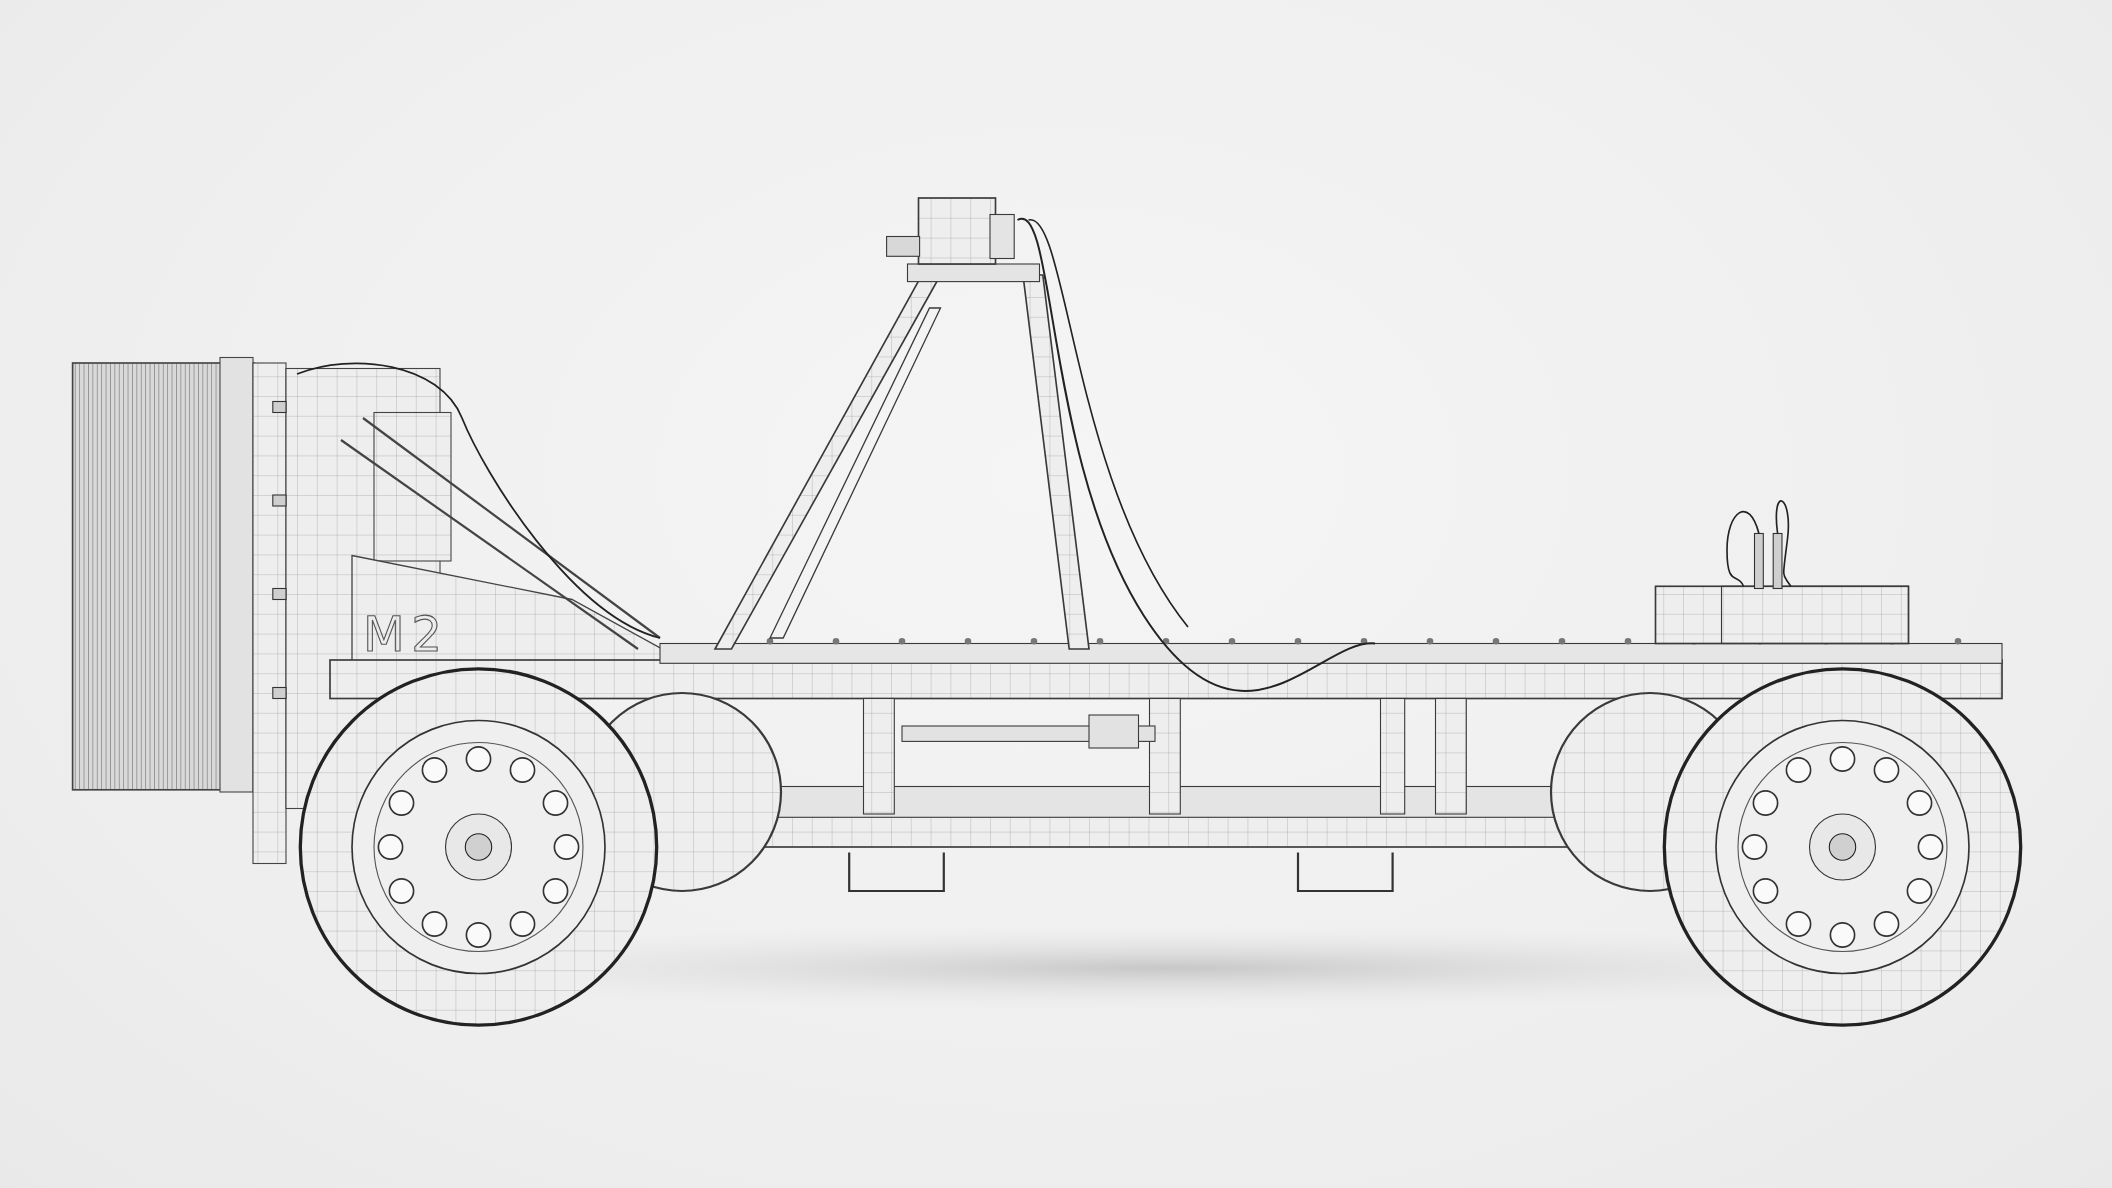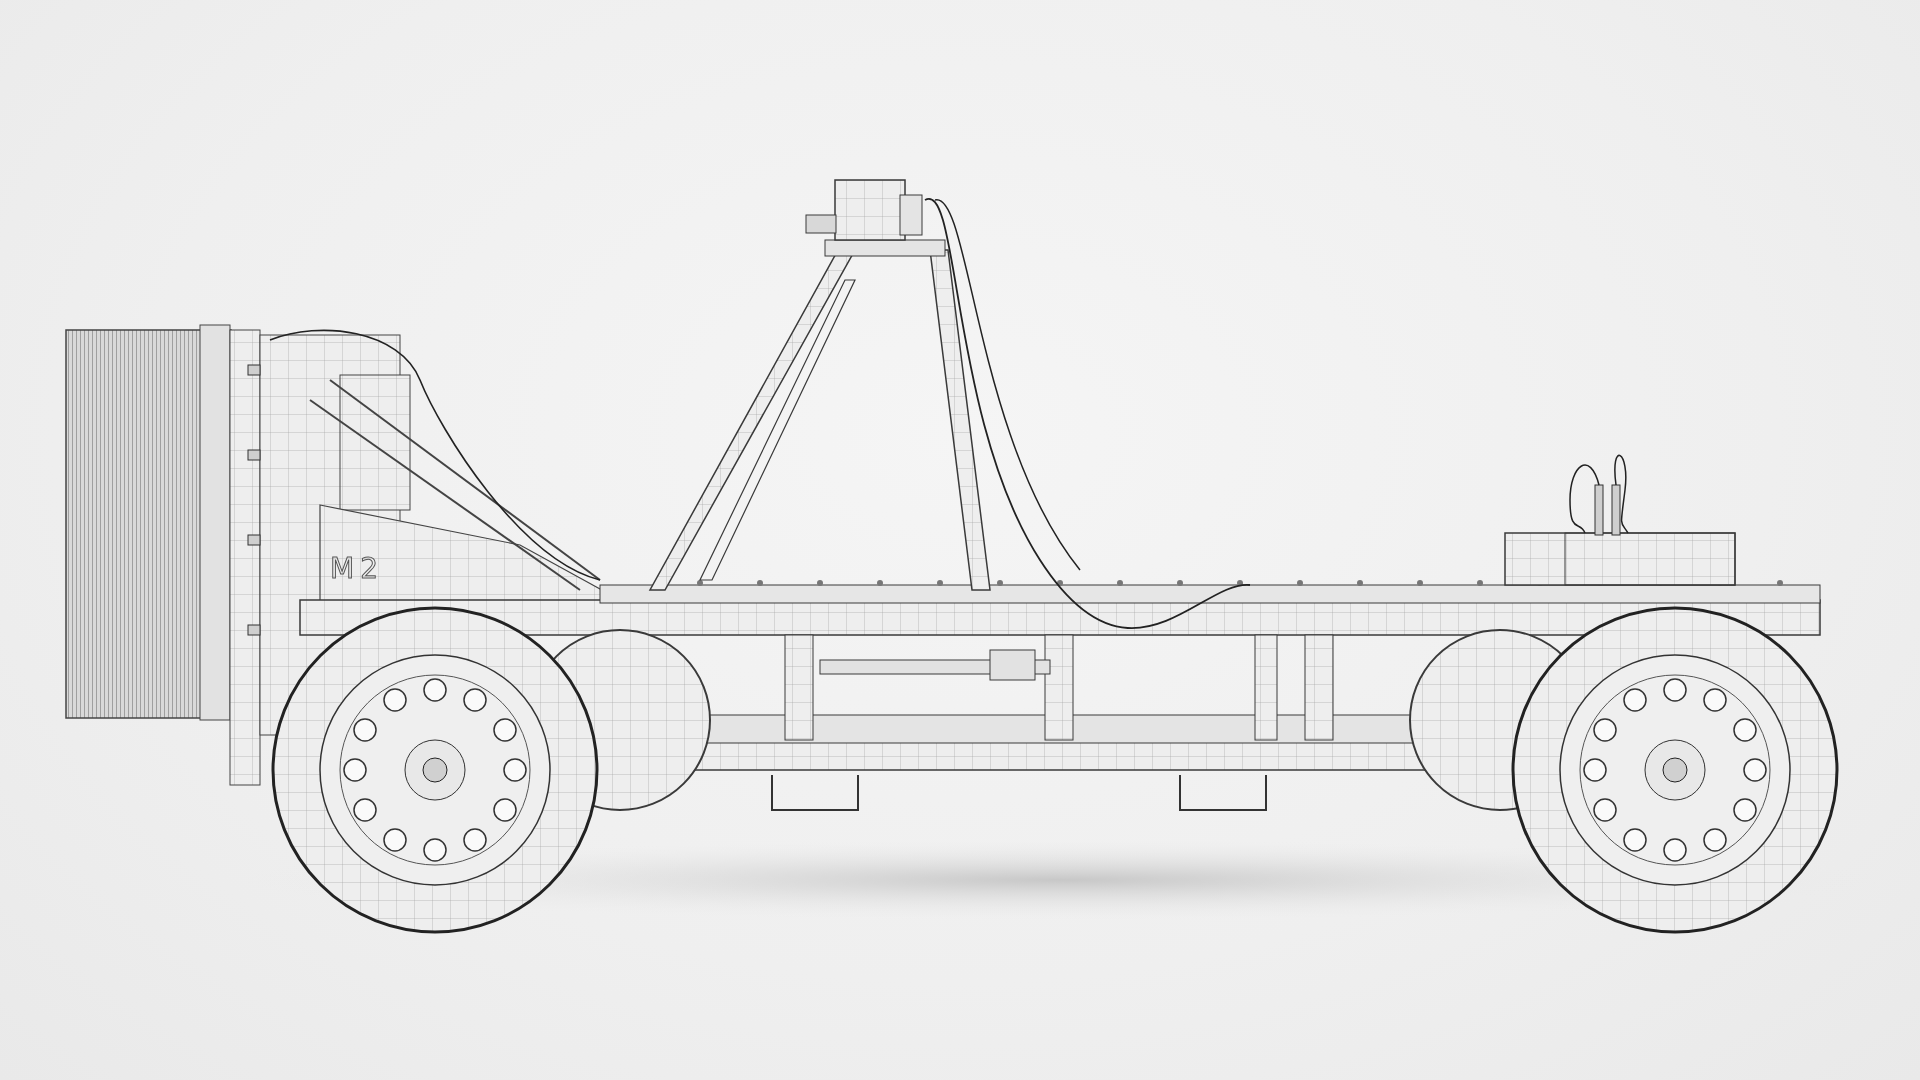--- a/index.html
+++ b/index.html
@@ -1,19 +1,19 @@
 <!DOCTYPE html>
 <html><head>
 <meta charset="utf-8">
 <style>
   html,body{margin:0;padding:0;}
   body{width:1920px;height:1080px;overflow:hidden;background:#f2f2f2;font-family:"Liberation Sans",sans-serif;}
   .scene{position:relative;width:1920px;height:1080px;background:radial-gradient(ellipse at 50% 40%,#f5f5f5 0%,#efefef 60%,#e9e9e9 100%);}
   svg{position:absolute;left:0;top:0;}
-  .label{position:absolute;font-family:"DejaVu Sans",sans-serif;font-size:28px;color:transparent;-webkit-text-stroke:1px #555;letter-spacing:6px;}
+  .label{position:absolute;font-family:"DejaVu Sans",sans-serif;font-size:44px;color:transparent;-webkit-text-stroke:1px #555;letter-spacing:6px;}
 </style>
 </head>
 <body>
 
 <div class="scene">
   <svg width="1920" height="1080" viewBox="0 0 1920 1080">
     <defs>
       <pattern id="fins" width="4" height="10" patternUnits="userSpaceOnUse">
         <rect width="4" height="10" fill="#d9d9d9"></rect>
         <line x1="0" y1="0" x2="0" y2="10" stroke="#666" stroke-width="1"></line>

